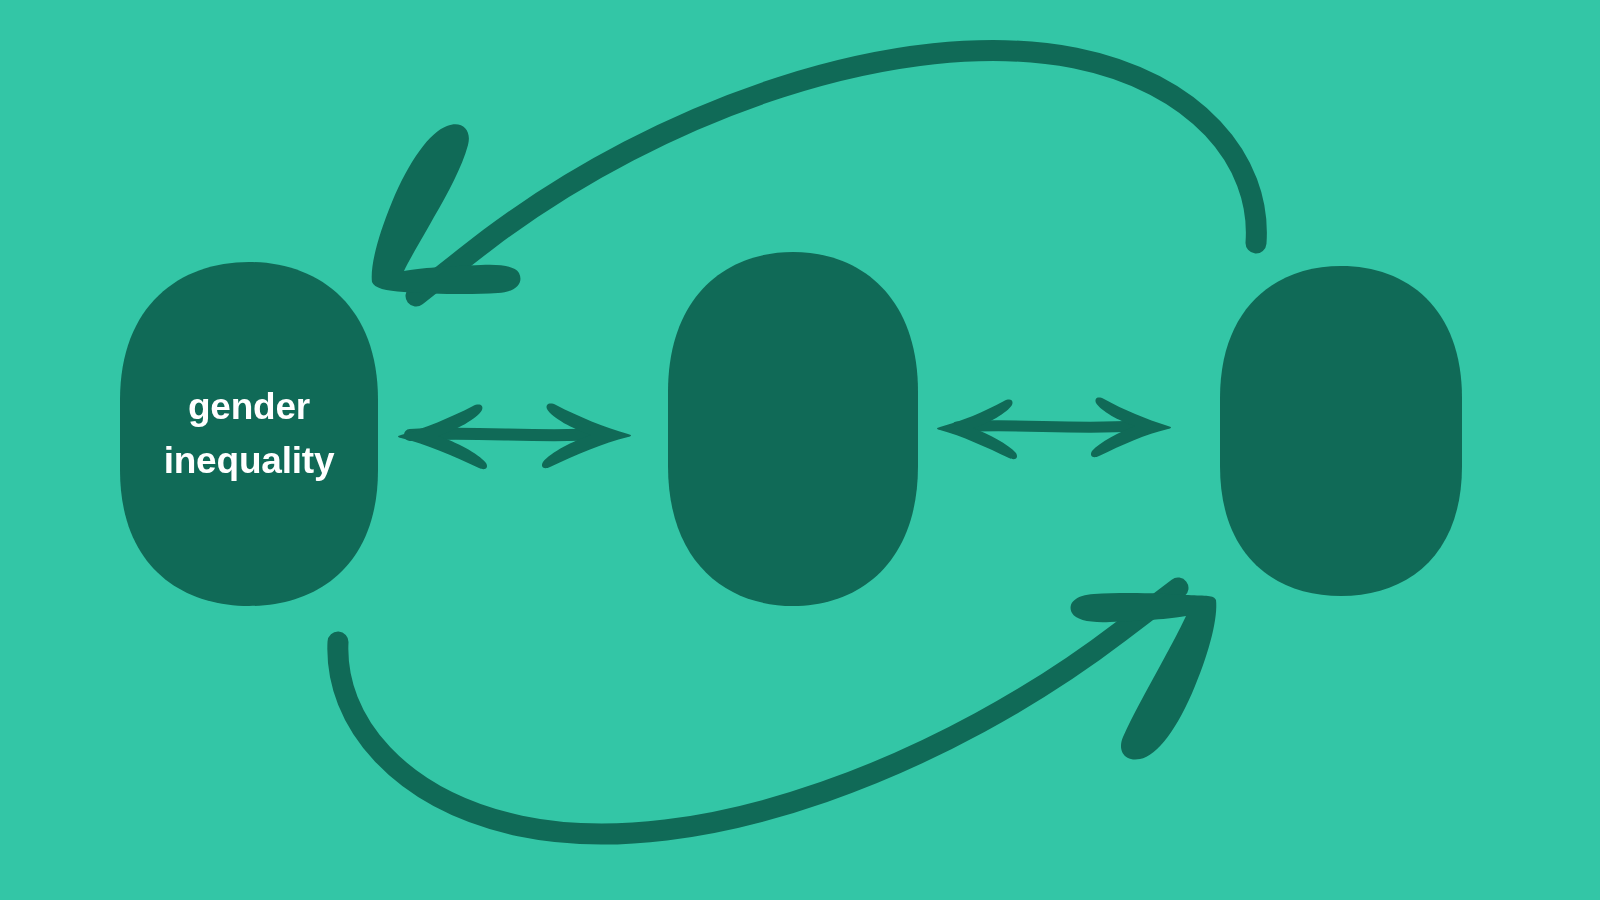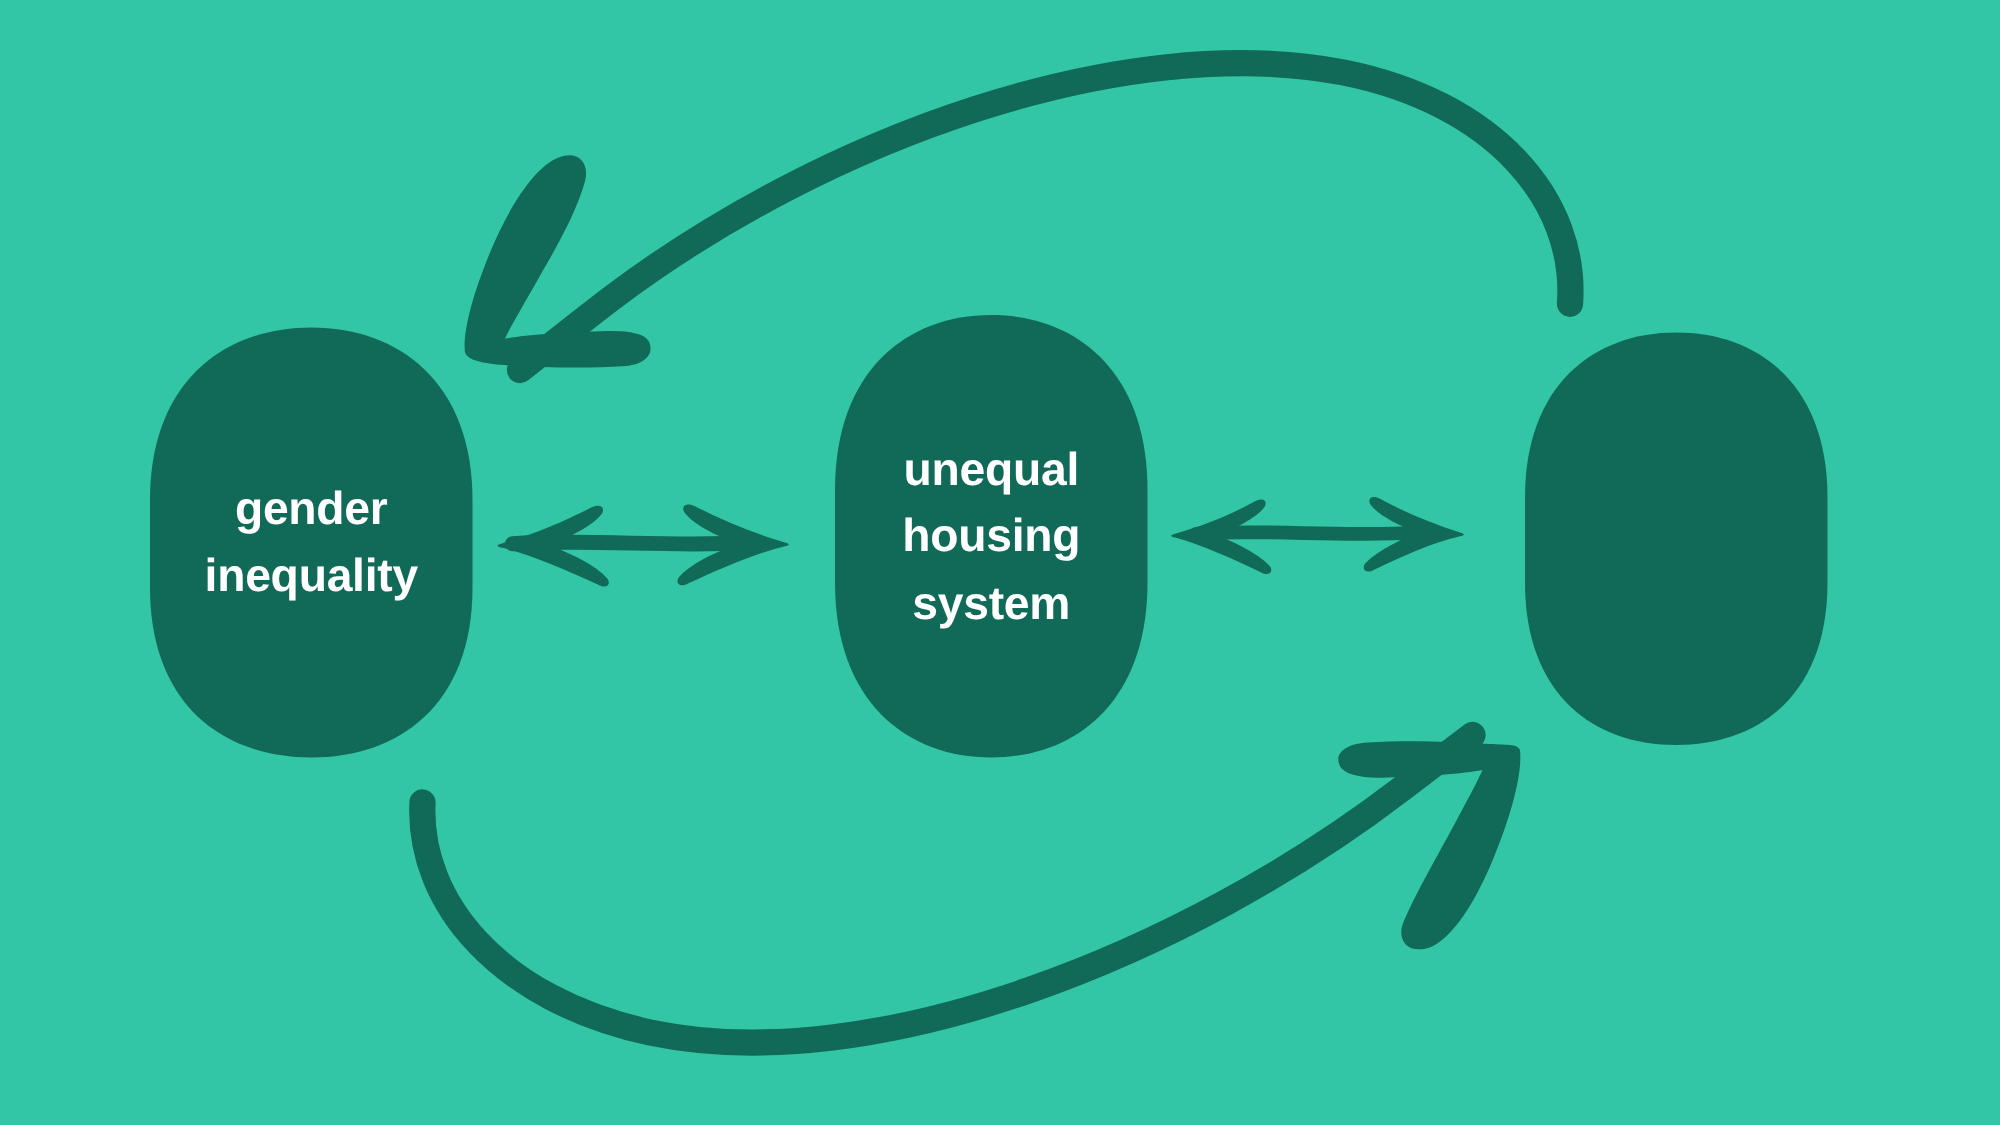--- a/index.html
+++ b/index.html
@@ -174,18 +174,15 @@
                C1067,603 1076,595 1094,594
                C1122,592 1160,593 1188,595
                C1206,596 1214,595 1216,600 Z"></path>
     </g>
 
   </svg>
 
   <div class="node-label" id="label-gender-inequality">gender
 inequality</div>
 
-  <div class="node-label" id="label-unequal-housing-system">unequal
-housing
-system</div>
 
 
 </div>
 
 </body></html>

